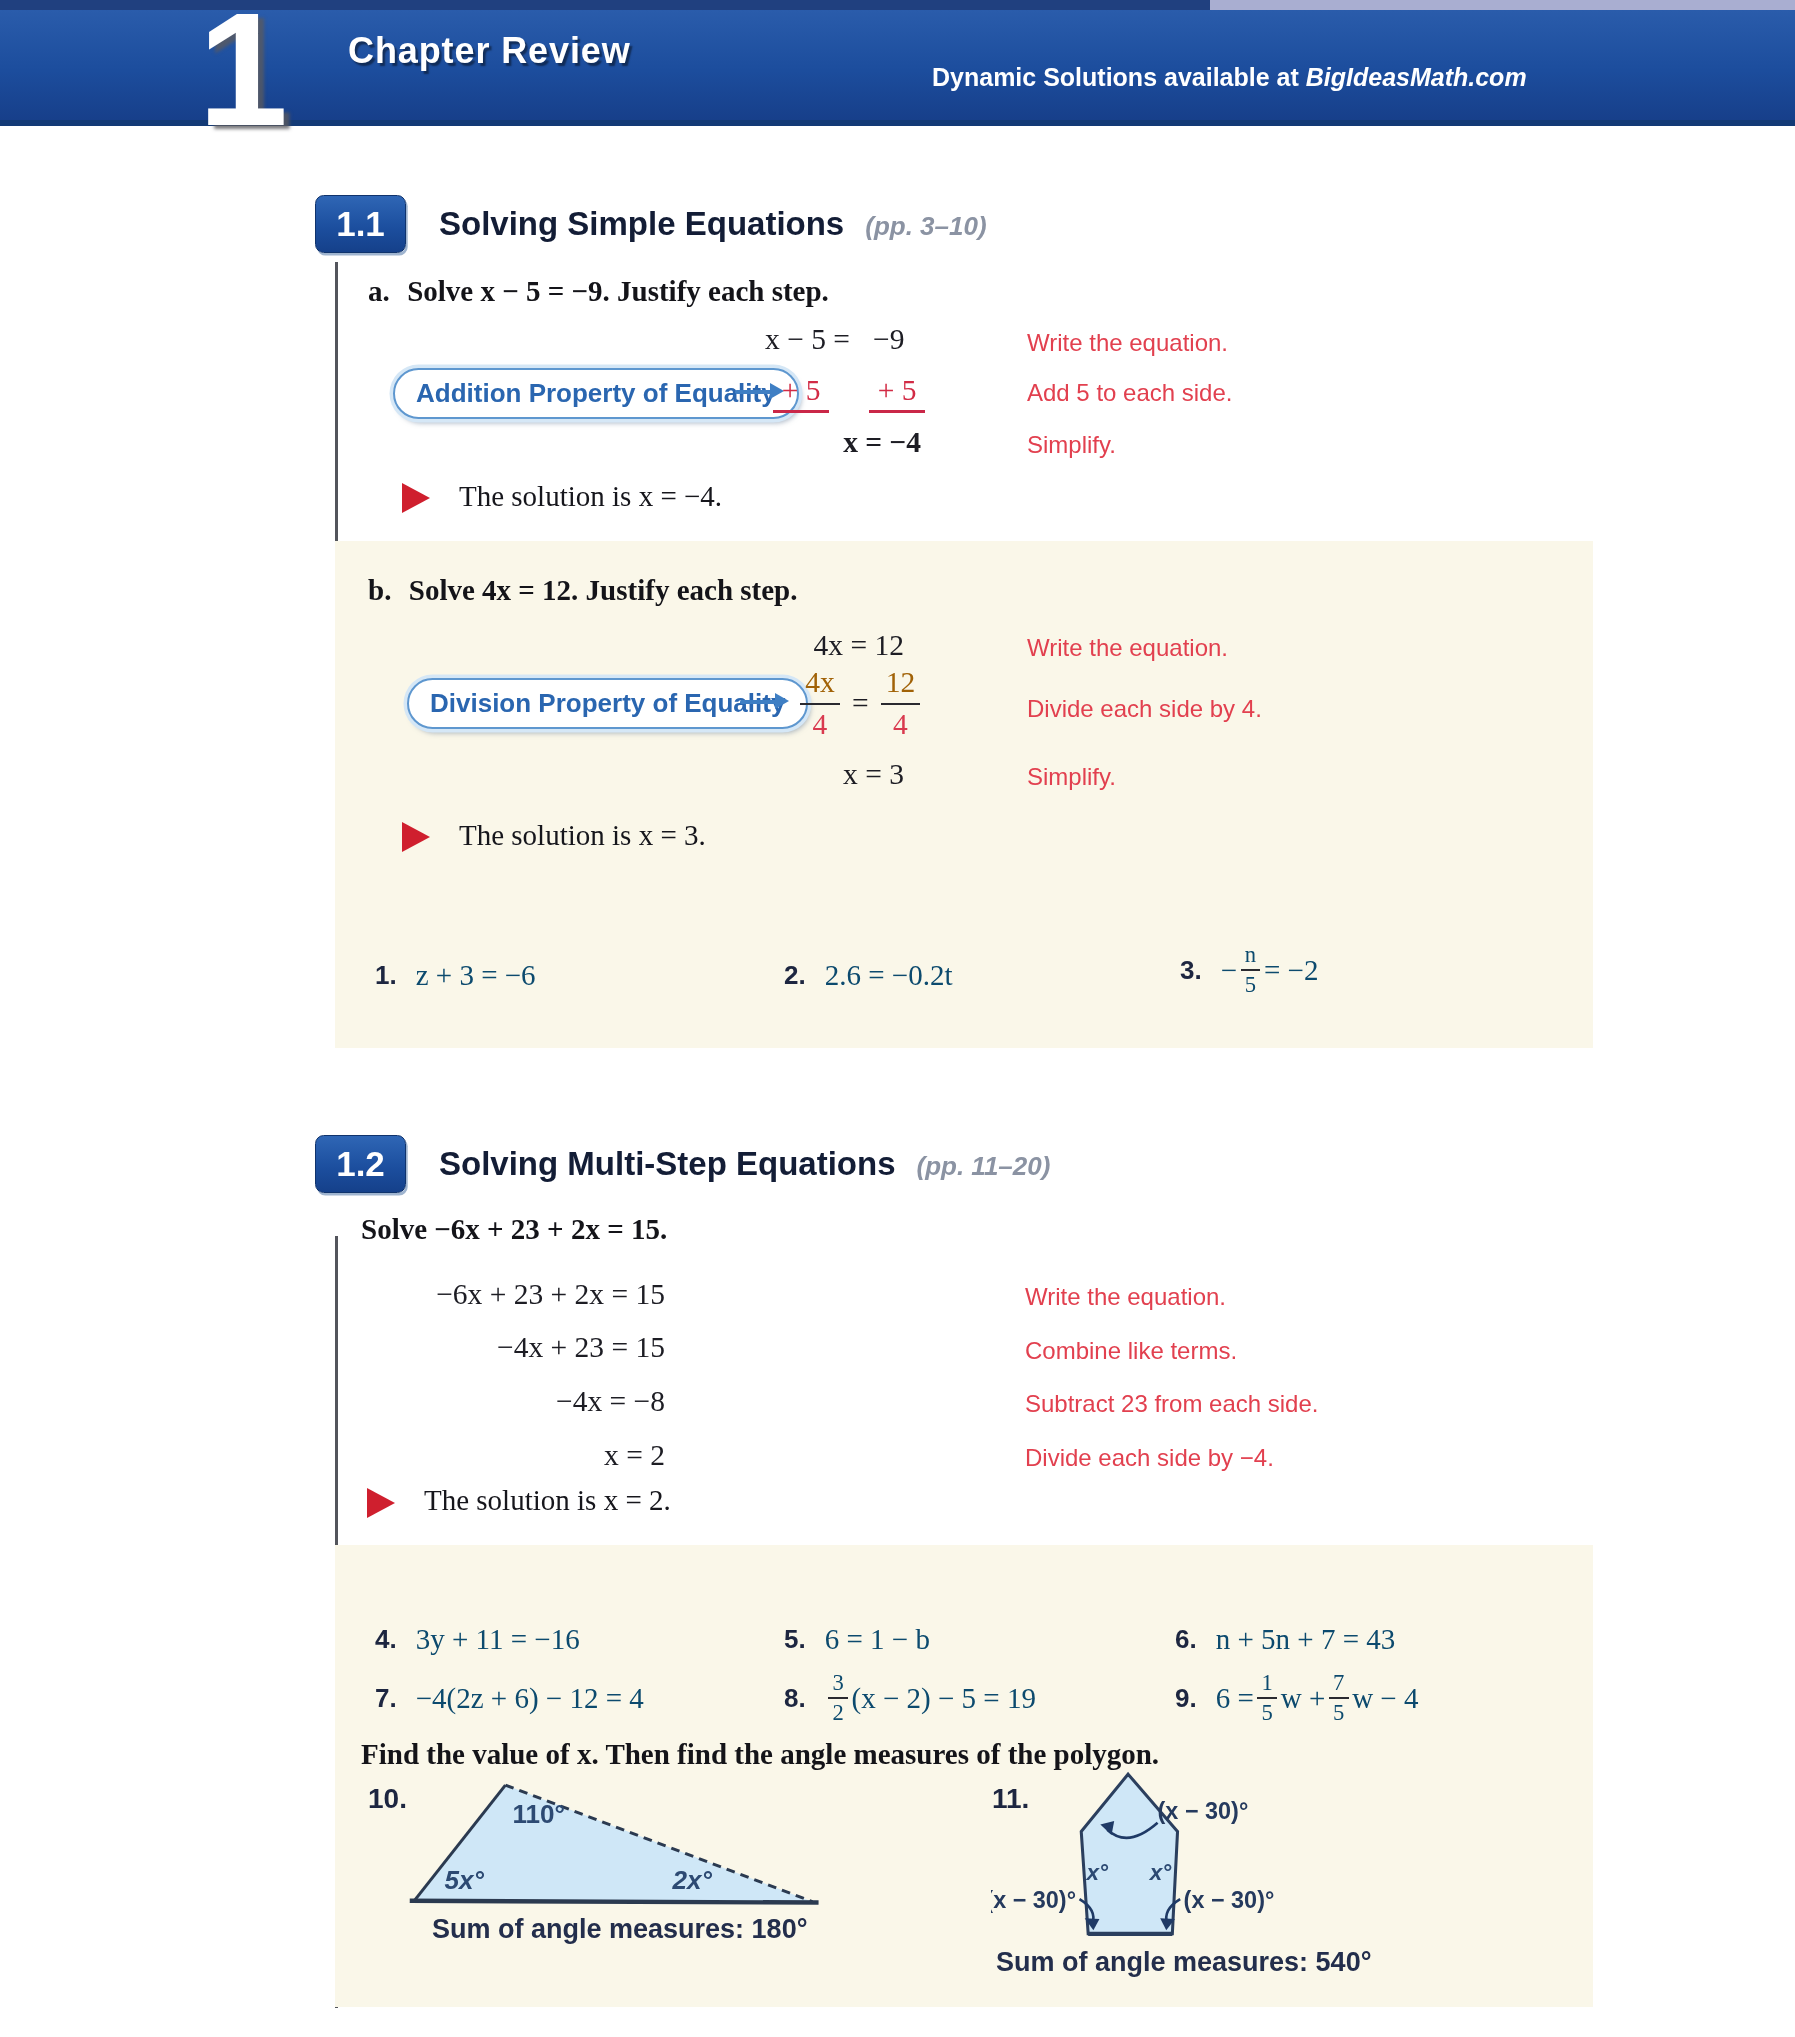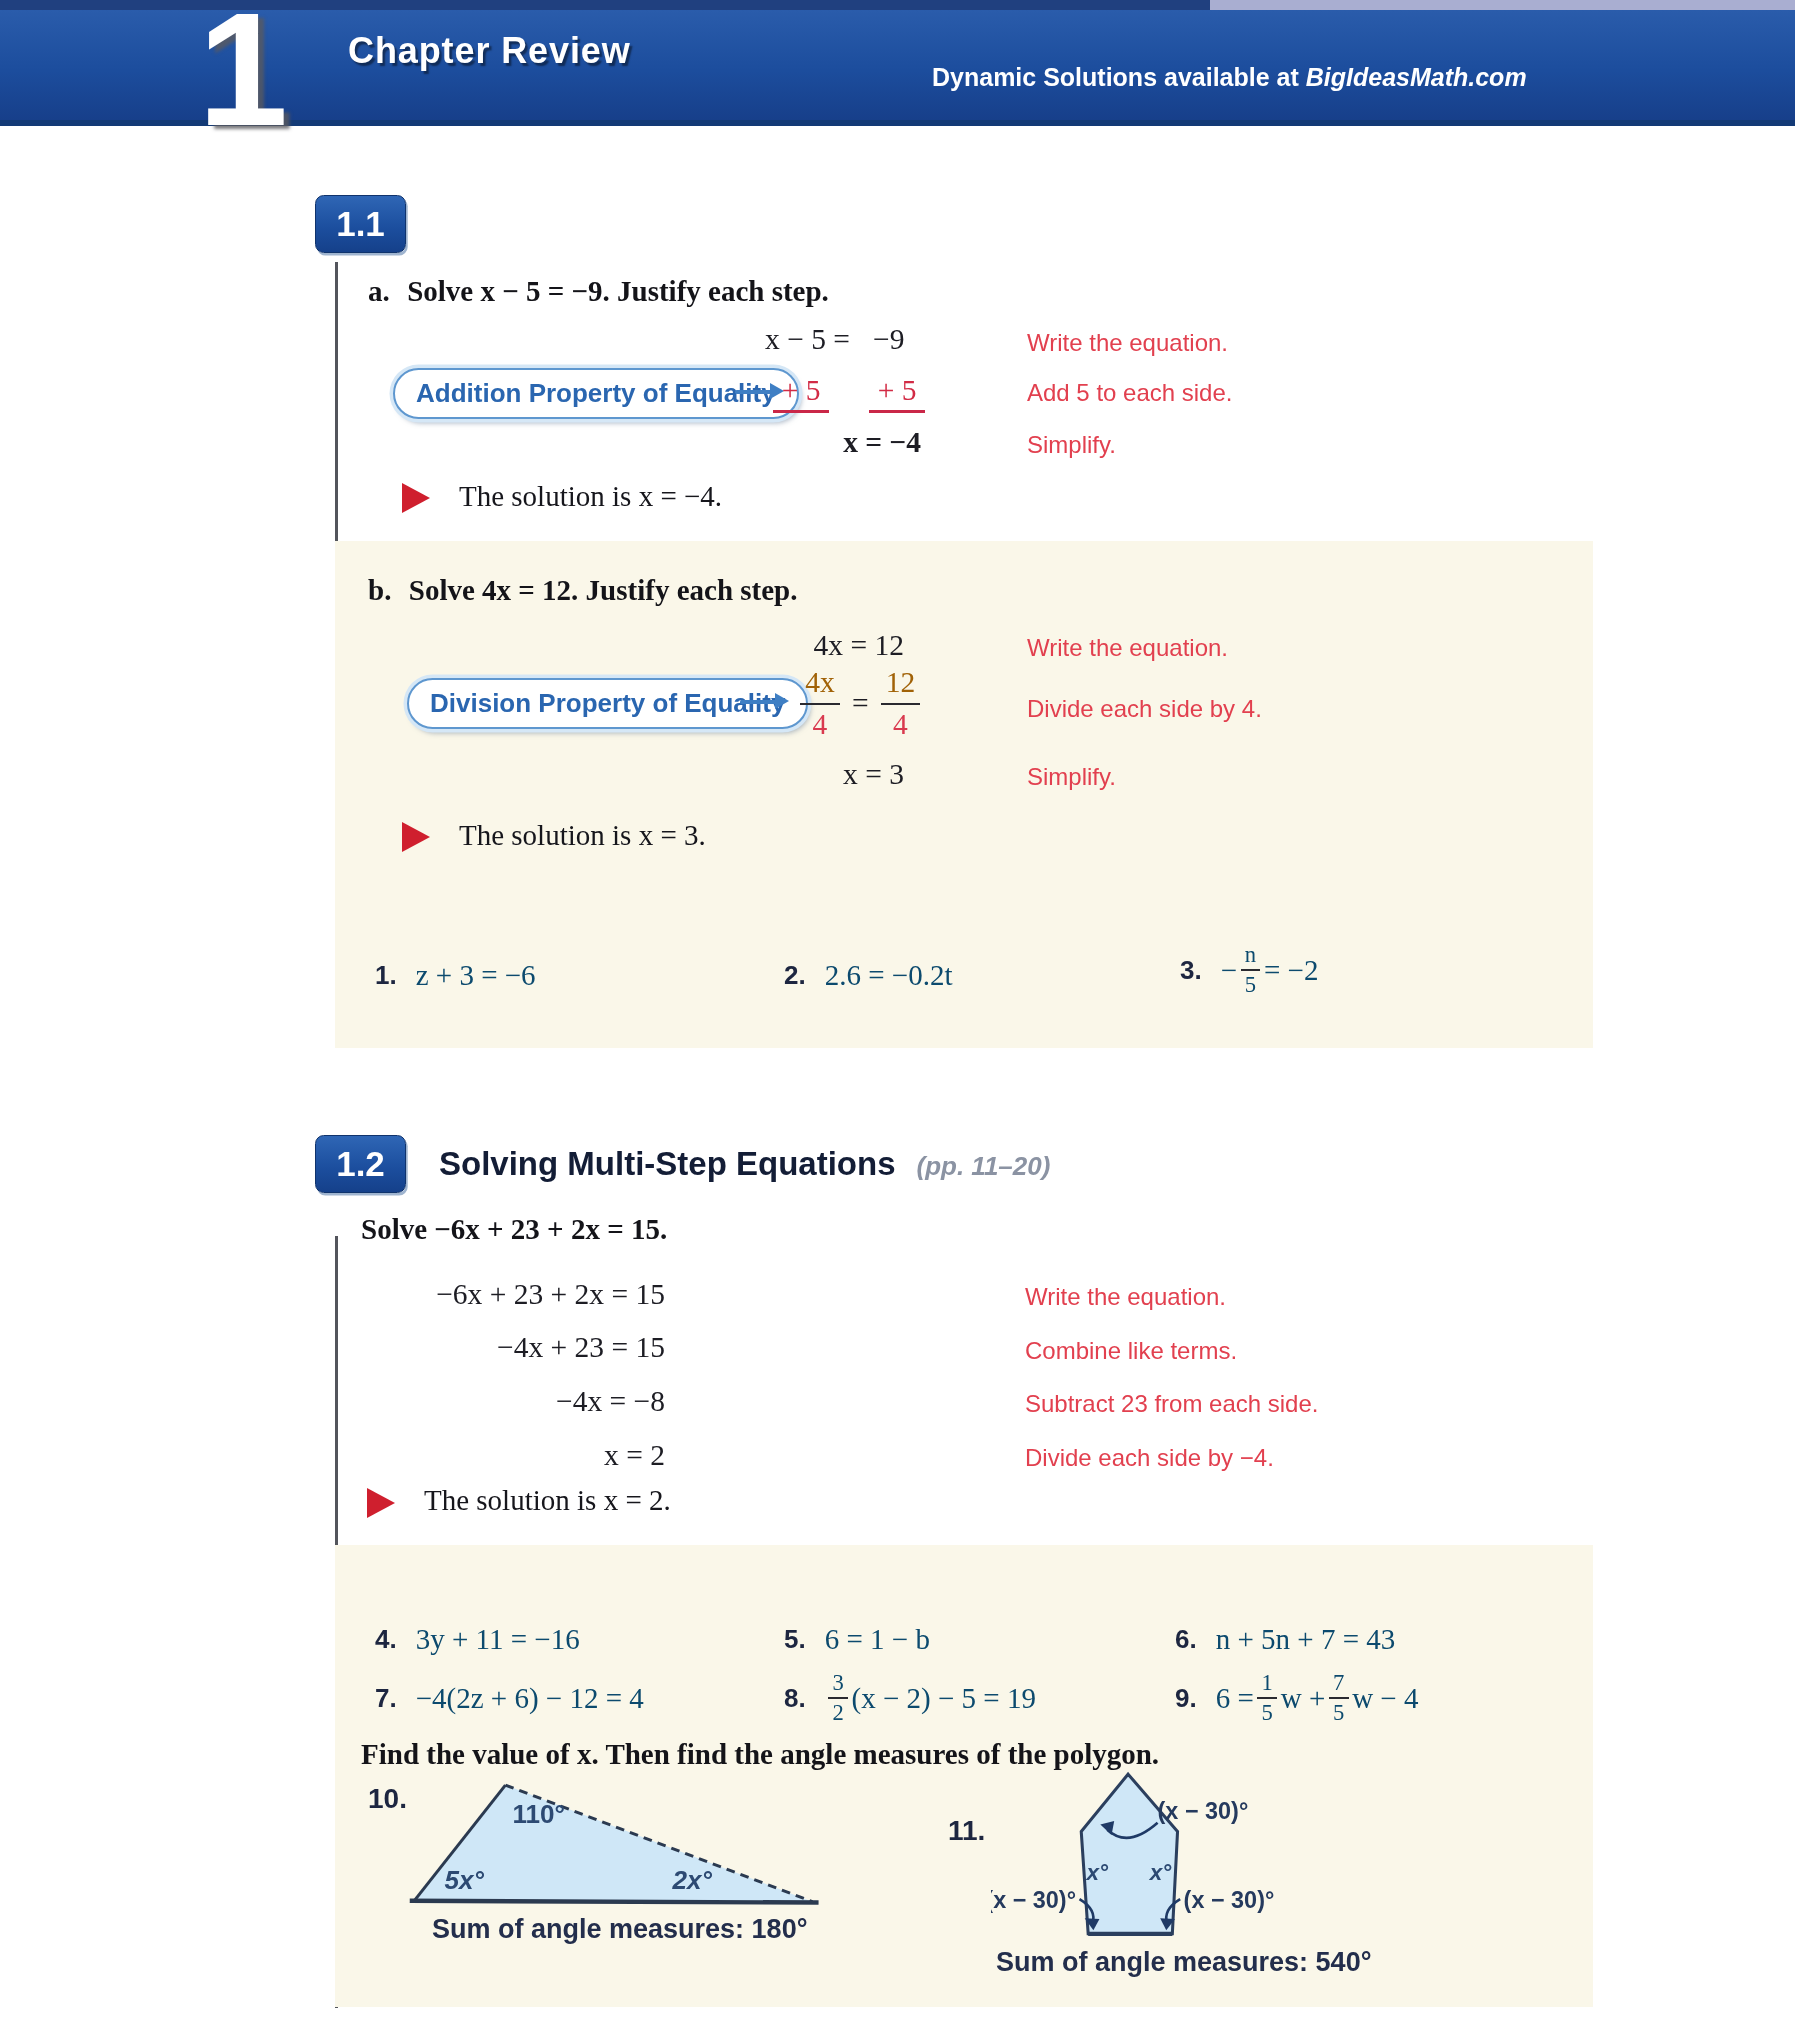--- a/index.html
+++ b/index.html
@@ -70,20 +70,24 @@
   <div class="top-strip"></div>
   <div class="top-strip-right"></div>
   <div class="banner"></div>
   <div class="chapter-num">1</div>
   <div class="page-title">Chapter Review</div>
   <div class="tagline">
     <span>Dynamic Solutions available at </span><span class="site">BigIdeasMath.com</span>
   </div>
 
   <div class="badge" style="left:315px;top:195px;">1.1</div>
+  <div class="abs" style="left:439px;top:205px;display:flex;align-items:baseline;">
+    <span class="sec-title">Solving Simple Equations</span>
+    <span class="sec-pages">(pp. 3–10)</span>
+  </div>
   <div class="vrule" style="left:335px;top:262px;height:785px;"></div>
 
   <div class="abs prompt" style="left:368px;top:275px;">
     <span class="plabel">a.</span><span>Solve x − 5 = −9. Justify each step.</span>
   </div>
 
   <div class="abs eq eq-right" style="left:720px;top:323px;width:130px;">x − 5 =</div>
   <div class="abs eq" style="left:873px;top:323px;">−9</div>
   <div class="abs note" style="left:1027px;top:329px;">Write the equation.</div>
 
@@ -227,21 +231,21 @@
     <polygon points="112,8 8,140 465,142" fill="#cfe7f7" stroke="none"></polygon>
     <line x1="8" y1="140" x2="112" y2="8" stroke="#2b3a50" stroke-width="3.5"></line>
     <line x1="112" y1="8" x2="465" y2="142" stroke="#2b3a50" stroke-width="3.5" stroke-dasharray="10 7"></line>
     <line x1="2" y1="141" x2="472" y2="143" stroke="#2b3a50" stroke-width="5"></line>
     <text x="120" y="52" font-size="30" font-weight="600" fill="#2d4a73">110°</text>
     <text x="42" y="128" font-size="30" font-weight="600" font-style="italic" fill="#2d4a73">5x°</text>
     <text x="304" y="128" font-size="30" font-weight="600" font-style="italic" fill="#2d4a73">2x°</text>
   </svg>
   <div class="abs fig-caption" style="left:432px;top:1914px;">Sum of angle measures: 180°</div>
 
-  <div class="abs fig-num" style="left:948px;top:1783px;margin-top:32px;">11.</div>
+  <div class="abs fig-num" style="left:992px;top:1783px;">11.</div>
   <svg class="abs" style="left:991px;top:1762px;" width="295" height="184" viewBox="0 0 340 212">
     <polygon points="158,14 215,80 209,198 112,198 104,80" fill="#cfe7f7" stroke="#2b3f5e" stroke-width="3.5"></polygon>
     <line x1="112" y1="198" x2="209" y2="198" stroke="#2b3f5e" stroke-width="5"></line>
     <path d="M 192,70 Q 158,100 134,78" fill="none" stroke="#1f3a66" stroke-width="3"></path>
     <polygon points="126,72 142,68 139,84" fill="#1f3a66"></polygon>
     <path d="M 102,158 Q 122,170 117,186" fill="none" stroke="#1f3a66" stroke-width="3"></path>
     <polygon points="118,194 108,180 125,181" fill="#1f3a66"></polygon>
     <path d="M 218,158 Q 198,170 203,186" fill="none" stroke="#1f3a66" stroke-width="3"></path>
     <polygon points="202,194 195,180 212,181" fill="#1f3a66"></polygon>
     <text x="192" y="66" font-size="27" font-weight="600" fill="#253a5e">(x − 30)°</text>

